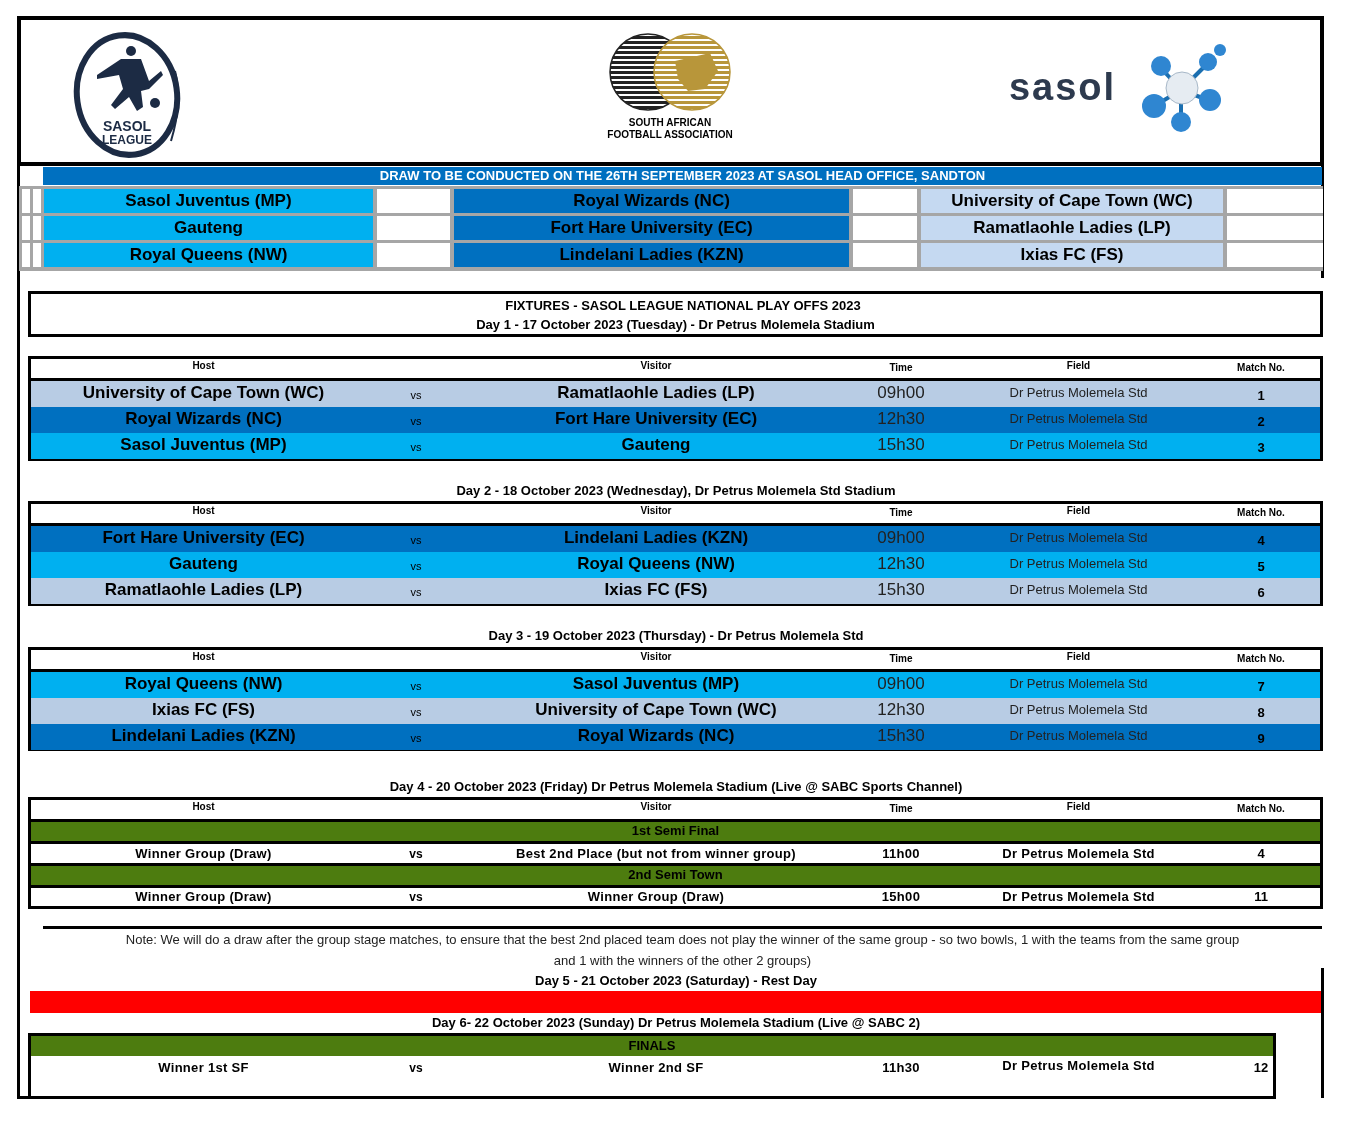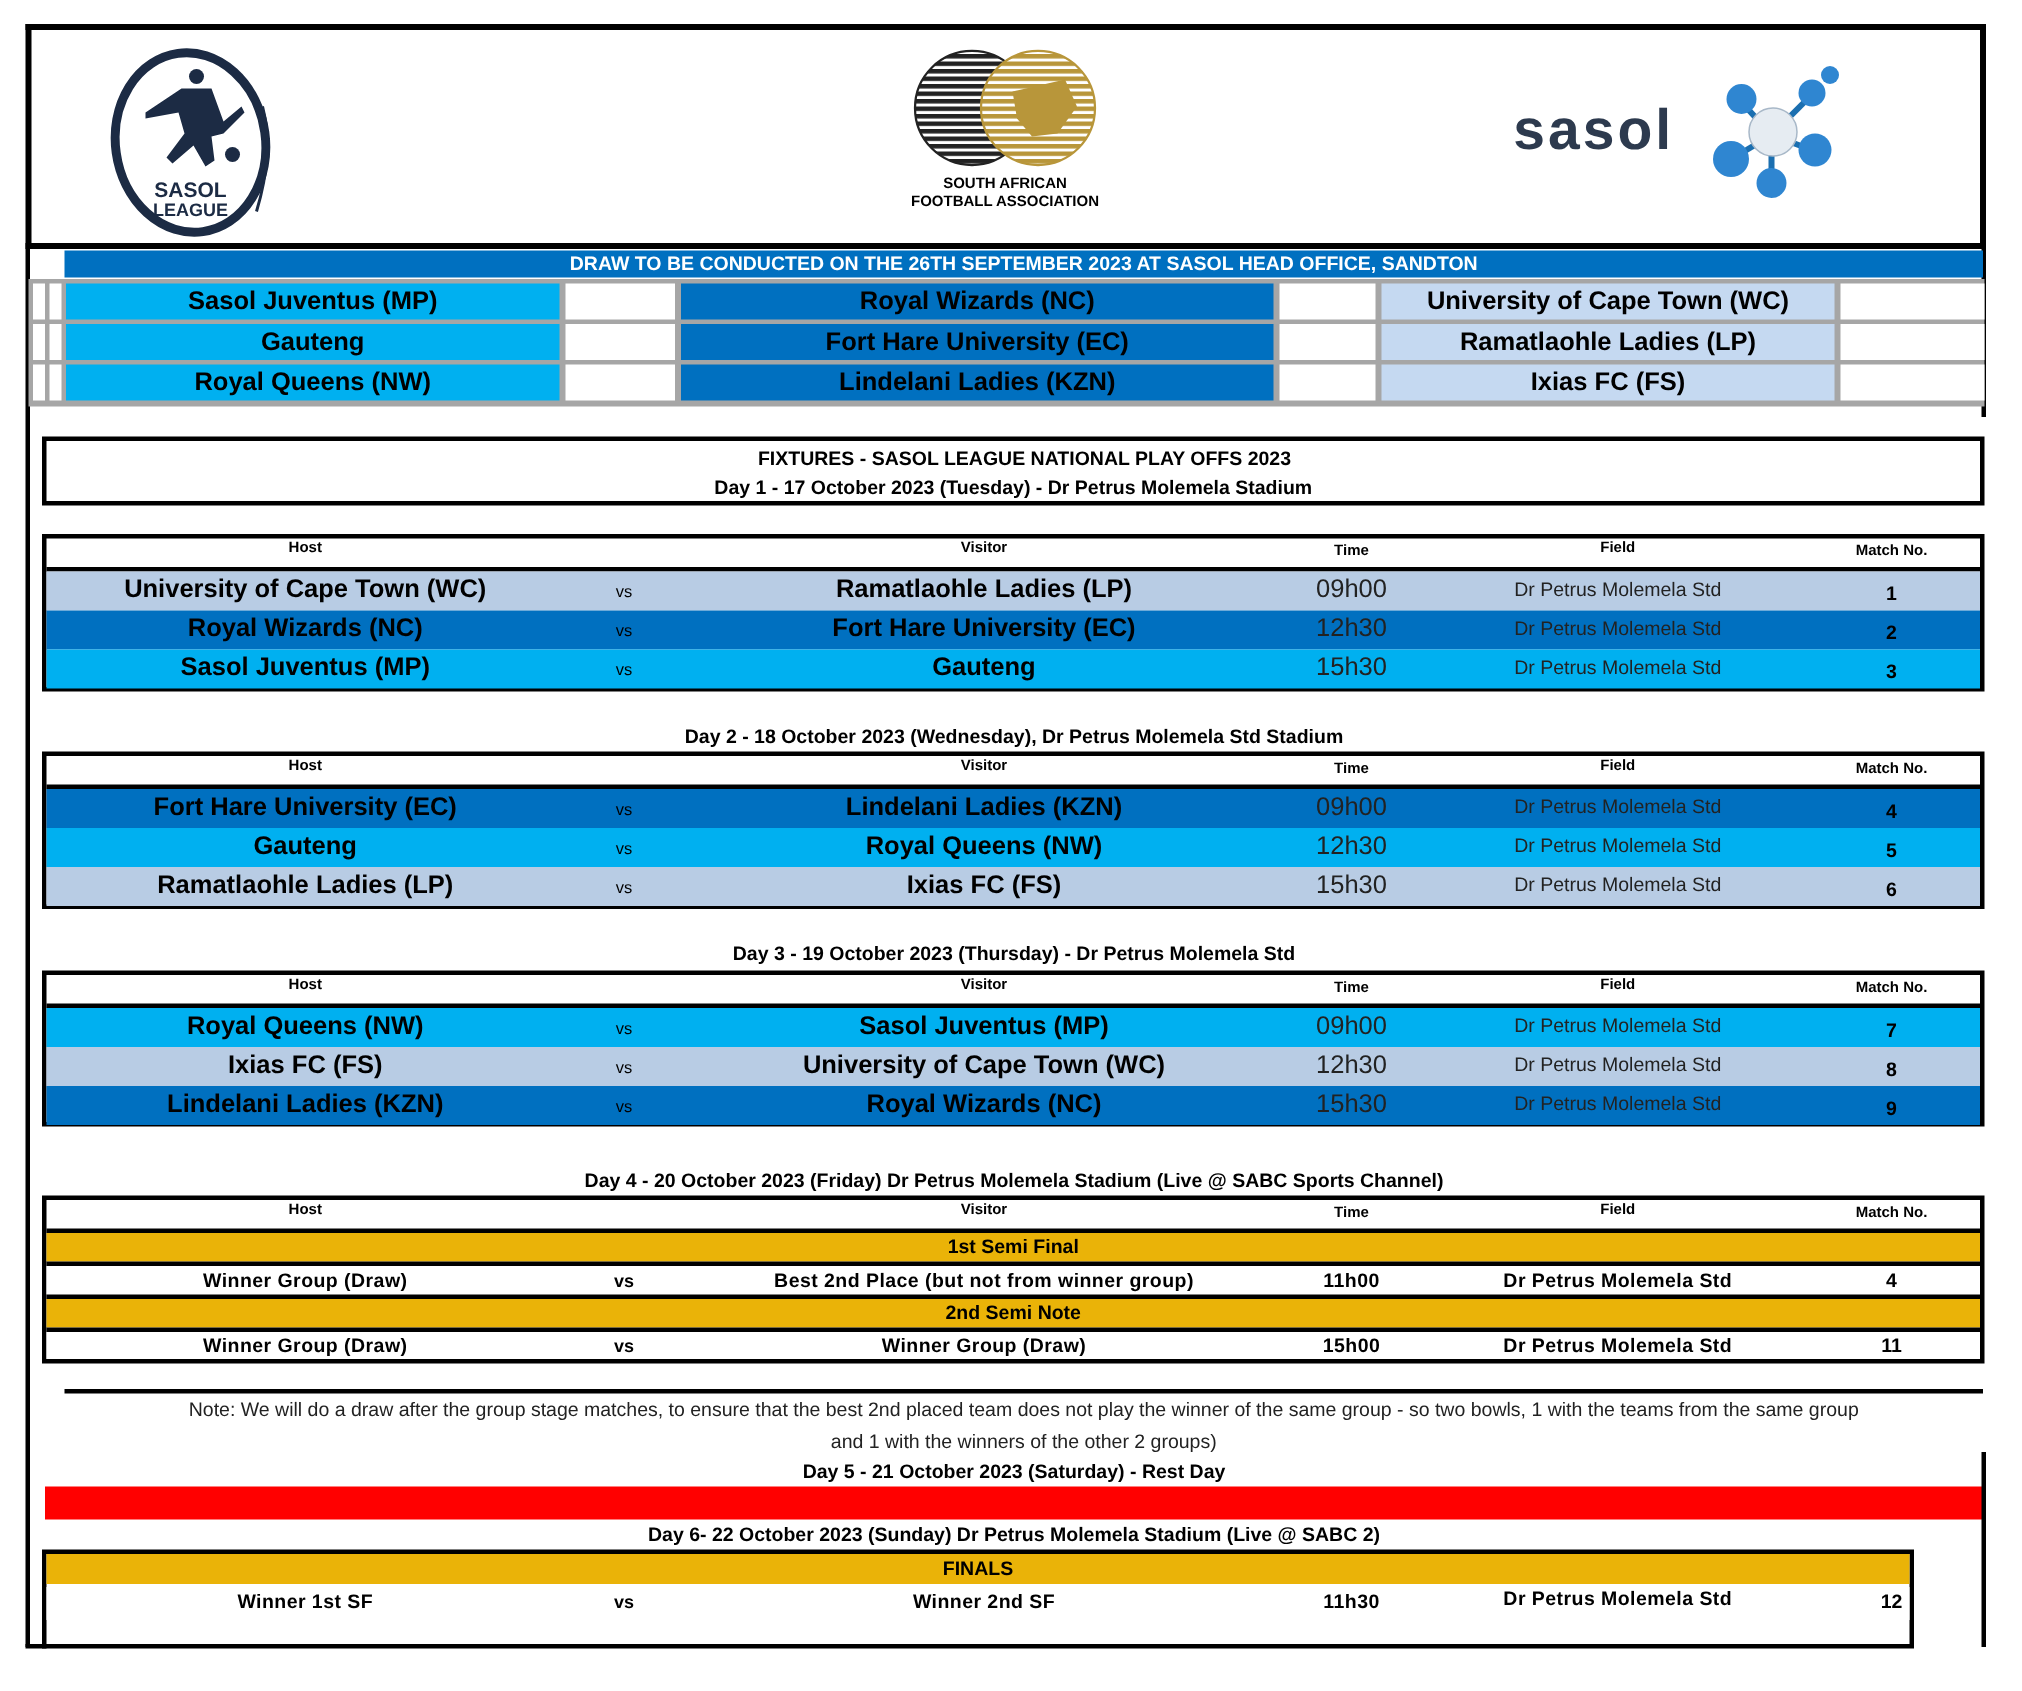--- a/index.html
+++ b/index.html
@@ -43,21 +43,21 @@
   .mno { font-size: 13px; font-weight: bold; top: 7px; }
   .light-txt { font-weight: bold; font-size: 13px; letter-spacing: 0.3px; }
 
   .c-host { left: 0; width: 345px; }
   .c-vs { left: 345px; width: 80px; }
   .c-visitor { left: 425px; width: 400px; }
   .c-time { left: 815px; width: 110px; }
   .c-field { left: 925px; width: 245px; }
   .c-mno { left: 1170px; width: 120px; }
 
-  .yellow { background: #eab308; }
+  .yellow { background: #4d7c0f; }
   .stage-label { position: absolute; width: 100%; text-align: center; font-size: 13px; font-weight: bold; top: 1px; }
   .sep { position: absolute; left: 0; width: 100%; height: 3px; background: #000; }
 
   #note { left: 43px; top: 929px; width: 1279px; font-size: 13px; text-align: center; line-height: 21px; color: #222; }
   #note-top { left: 43px; top: 926px; width: 1279px; height: 3px; background: #000; }
   #rest-title { left: 30px; top: 973px; width: 1292px; text-align: center; font-size: 13px; font-weight: bold; }
   #rest-bar { left: 30px; top: 991px; width: 1292px; height: 22px; background: #ff0000; }
   #day6-title { left: 30px; top: 1015px; width: 1292px; text-align: center; font-size: 13px; font-weight: bold; }
 </style>
 </head>
@@ -280,21 +280,21 @@
   <div class="mrow" style="top:44px; height:19px; background:#fff;">
     <span class="c-host light-txt" style="top:2px;">Winner Group (Draw)</span>
     <span class="c-vs" style="top:3px; font-size:12px; font-weight:bold;">vs</span>
     <span class="c-visitor light-txt" style="top:2px;">Best 2nd Place (but not from  winner group)</span>
     <span class="c-time light-txt" style="top:2px;">11h00</span>
     <span class="c-field light-txt" style="top:2px;">Dr Petrus Molemela Std</span>
     <span class="c-mno" style="top:2px; font-size:13px; font-weight:bold;">4</span>
   </div>
   <div class="sep" style="top:63px;"></div>
   <div class="mrow yellow" style="top:66px; height:19px;">
-    <span class="stage-label">2nd Semi Note</span>
+    <span class="stage-label">2nd Semi Town</span>
   </div>
   <div class="sep" style="top:85px;"></div>
   <div class="mrow" style="top:88px; height:18px; background:#fff;">
     <span class="c-host light-txt" style="top:1px;">Winner Group (Draw)</span>
     <span class="c-vs" style="top:2px; font-size:12px; font-weight:bold;">vs</span>
     <span class="c-visitor light-txt" style="top:1px;">Winner Group (Draw)</span>
     <span class="c-time light-txt" style="top:1px;">15h00</span>
     <span class="c-field light-txt" style="top:1px;">Dr Petrus Molemela Std</span>
     <span class="c-mno" style="top:1px; font-size:13px; font-weight:bold;">11</span>
   </div>

